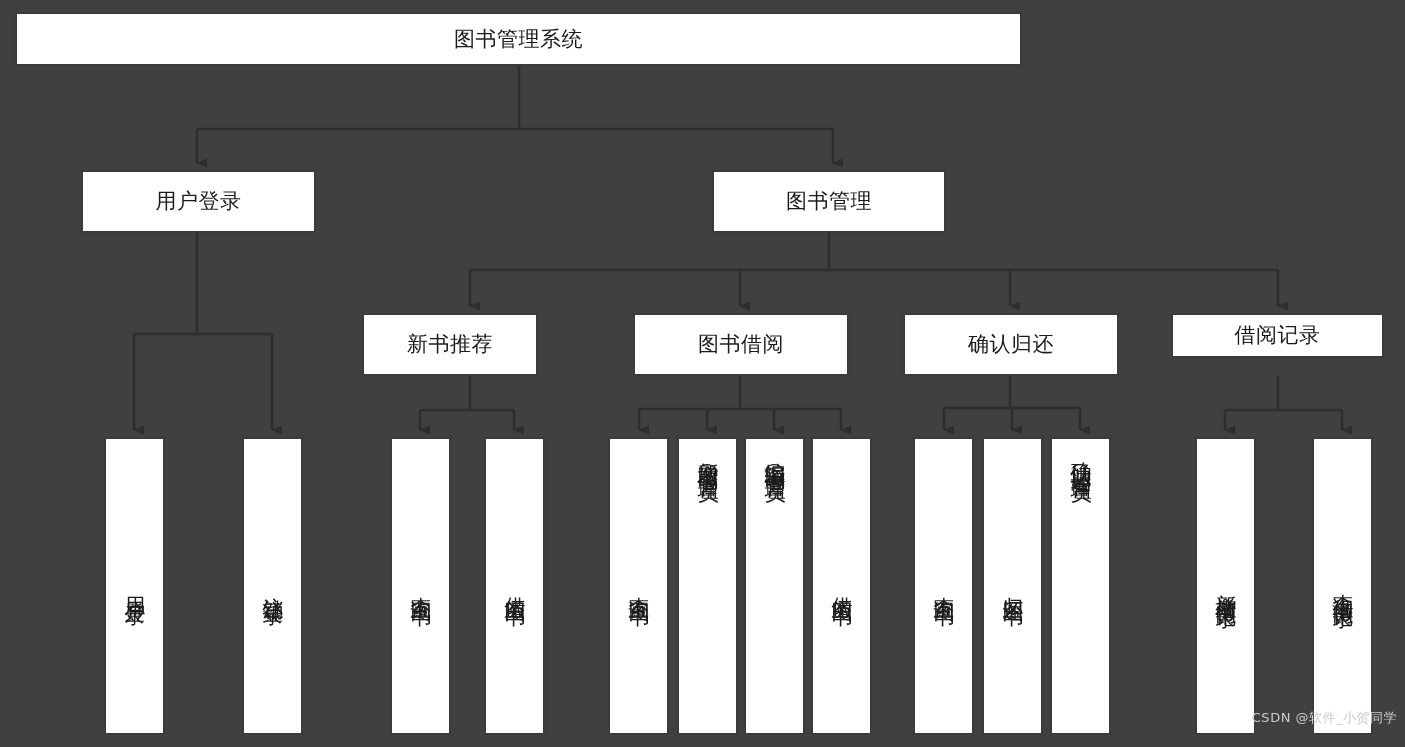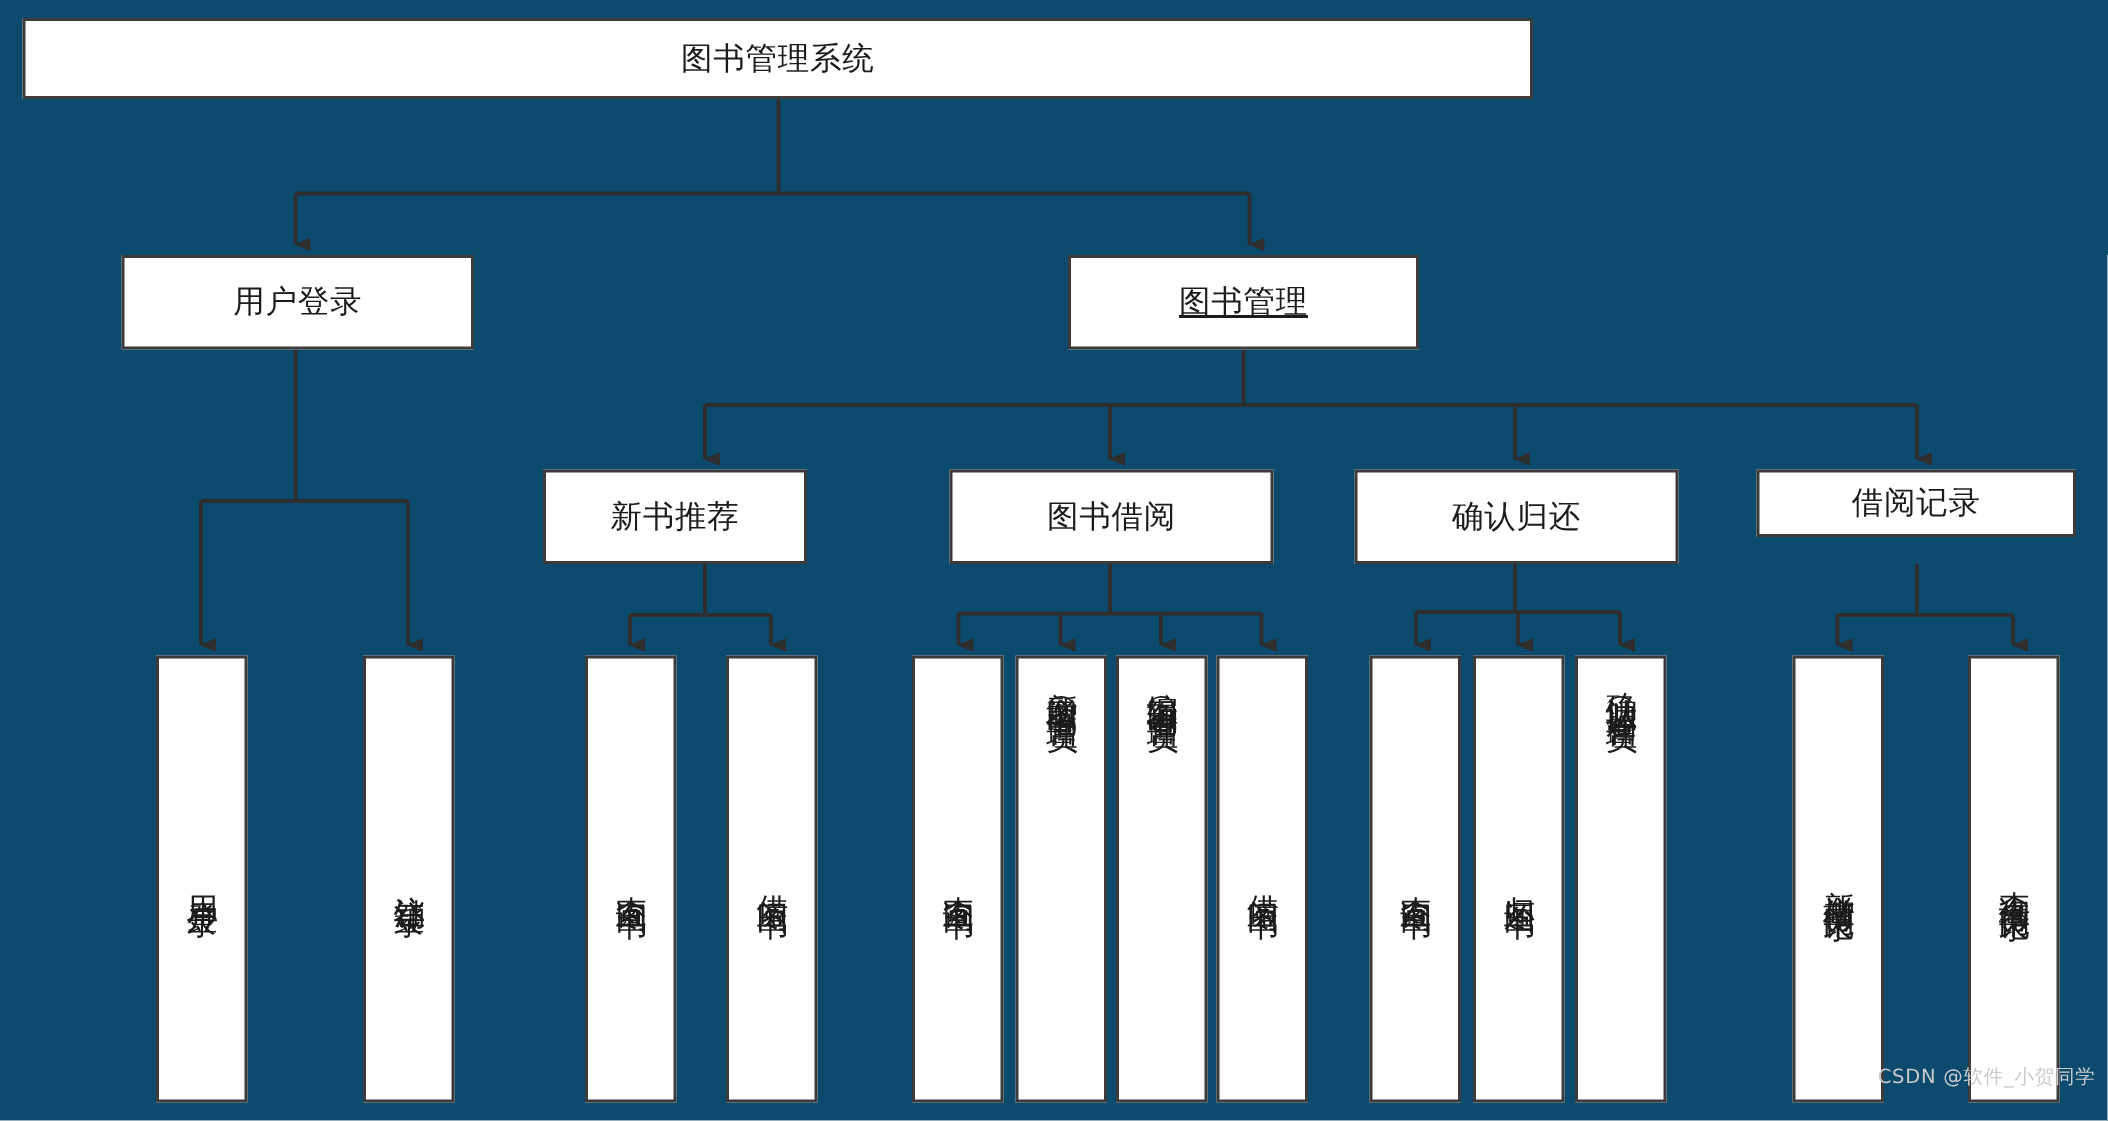--- a/index.html
+++ b/index.html
@@ -7,21 +7,21 @@
     padding: 0;
     background: #ffffff;
   }
   body {
     font-family: "DejaVu Sans", "Liberation Sans", sans-serif;
   }
   #canvas {
     position: relative;
     width: 1405px;
     height: 747px;
-    background: #0c4a6e;
+    background: #404040;
     overflow: hidden;
   }
   #wires {
     position: absolute;
     left: 0;
     top: 0;
     width: 1405px;
     height: 747px;
   }
   .node {
@@ -123,21 +123,21 @@
     </g>
   </svg>
 
   <div class="node horizontal" style="left:15px; top:12px; width:1007px; height:54px;">
     <span class="label">图书管理系统</span>
   </div>
 
   <div class="node horizontal" style="left:81px; top:170px; width:235px; height:63px;">
     <span class="label">用户登录</span>
   </div>
-  <div class="node horizontal" style="left:712px; top:170px; width:234px; height:63px;text-decoration:underline;">
+  <div class="node horizontal" style="left:712px; top:170px; width:234px; height:63px;">
     <span class="label">图书管理</span>
   </div>
 
   <div class="node horizontal" style="left:362px; top:313px; width:176px; height:63px;">
     <span class="label">新书推荐</span>
   </div>
   <div class="node horizontal" style="left:633px; top:313px; width:216px; height:63px;align-items:center;">
     <span class="label">图书借阅</span>
   </div>
   <div class="node horizontal" style="left:903px; top:313px; width:216px; height:63px;">

